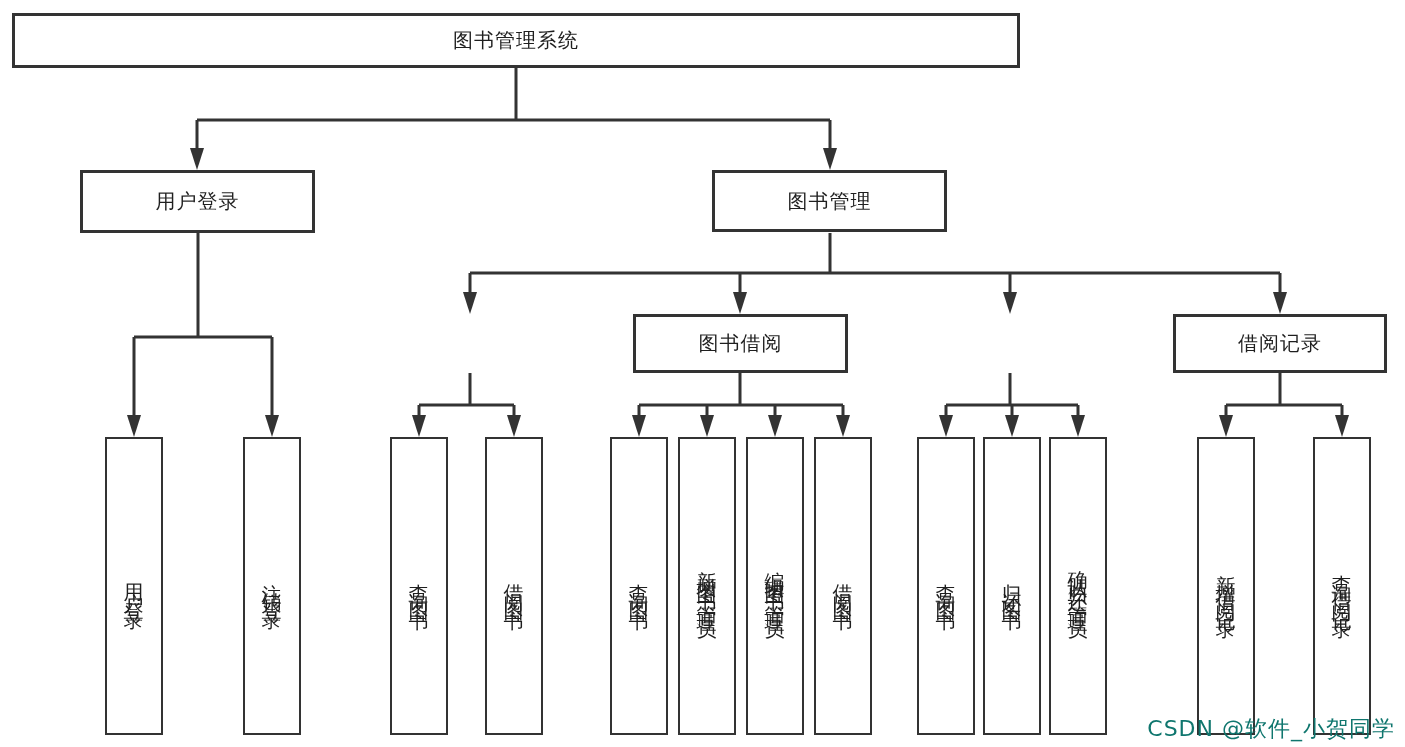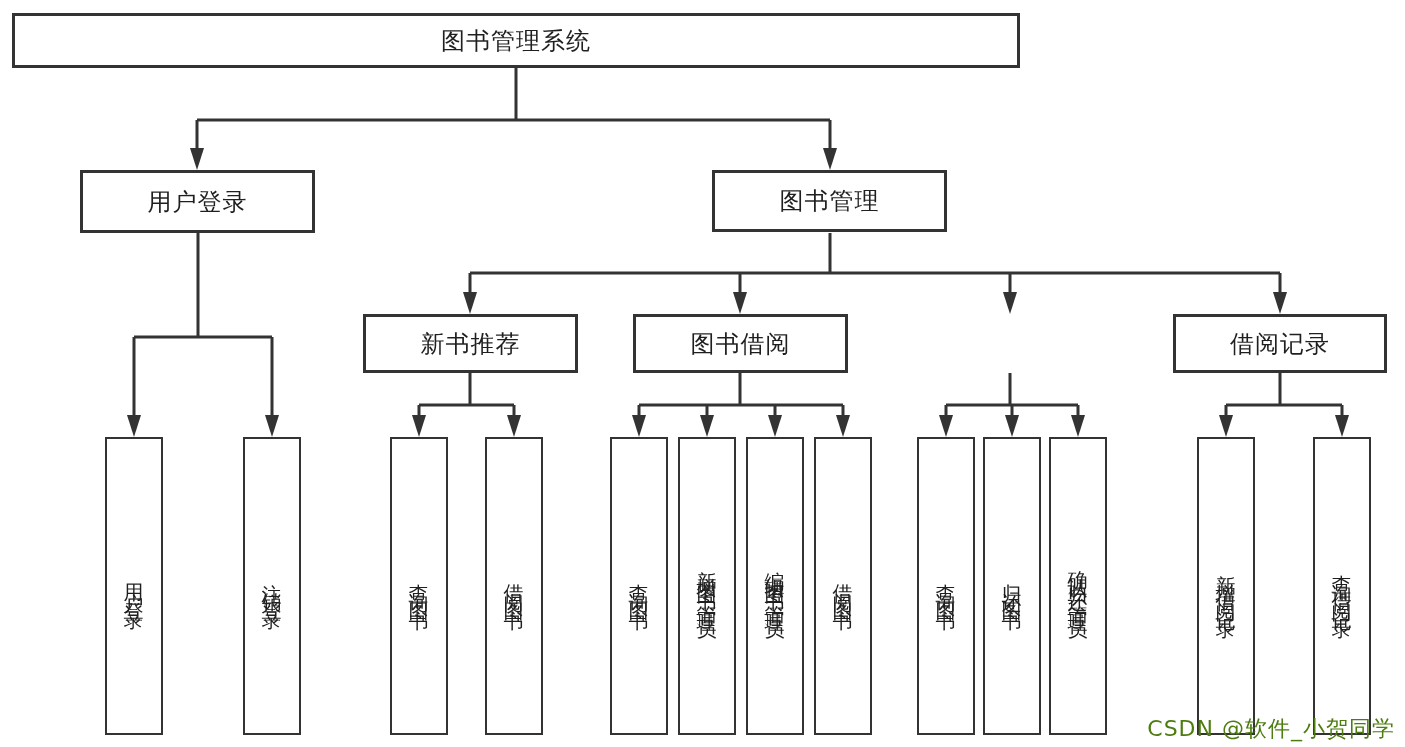--- a/index.html
+++ b/index.html
@@ -20,39 +20,39 @@
   .box {
     position: absolute;
     box-sizing: border-box;
     border: 3px solid #333333;
     background: #ffffff;
     display: flex;
     align-items: center;
     justify-content: center;
     text-align: center;
   }
-  .hbox { font-size: 24px; letter-spacing: 1px; }
+  .hbox { font-size: 20px; letter-spacing: 1px; }
   .root-box { border-width: 3px; }
   .leaf {
     border-width: 2.5px;
   }
   .vtext {
     writing-mode: vertical-rl;
     text-orientation: mixed;
     font-size: 20px;
     letter-spacing: 9px;
     line-height: 1;
   }
   .vtext-long { letter-spacing: 7px; }
   .watermark {
     position: absolute;
     right: 10px;
     top: 714px;
     font-size: 22px;
-    color: #4d7c0f;
+    color: #0f766e;
     letter-spacing: 1px;
     white-space: nowrap;
   }
 </style>
 </head>
 <body>
 
 <div class="canvas">
 
   <svg class="connectors" viewBox="0 0 1405 747" xmlns="http://www.w3.org/2000/svg">
@@ -99,23 +99,20 @@
     <span>图书管理系统</span>
   </div>
 
   <div class="box hbox" style="left:80px; top:170px; width:235px; height:63px">
     <span>用户登录</span>
   </div>
   <div class="box hbox" style="left:712px; top:170px; width:235px; height:62px">
     <span>图书管理</span>
   </div>
 
-  <div class="box hbox" style="left:363px; top:314px; width:215px; height:59px">
-    <span>新书推荐</span>
-  </div>
   <div class="box hbox" style="left:633px; top:314px; width:215px; height:59px">
     <span>图书借阅</span>
   </div>
   <div class="box hbox" style="left:1173px; top:314px; width:214px; height:59px">
     <span>借阅记录</span>
   </div>
 
   <div class="box leaf" style="left:105px; top:437px; width:58px; height:298px">
     <span class="vtext">用户登录</span>
   </div>

